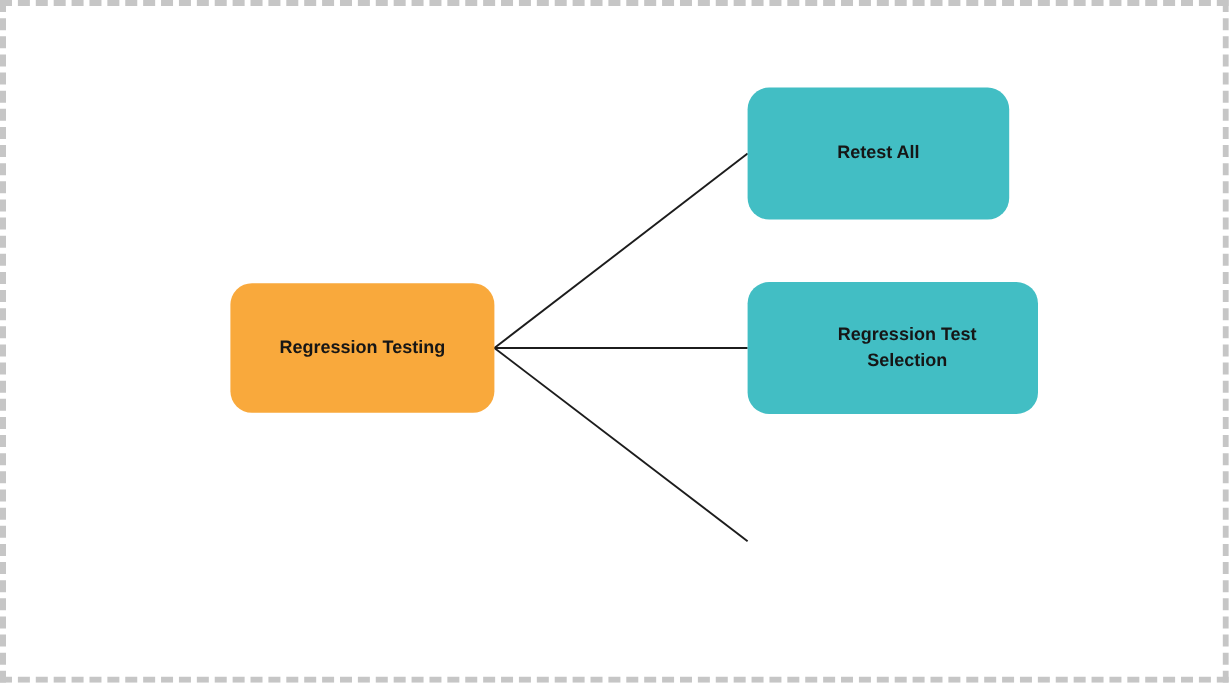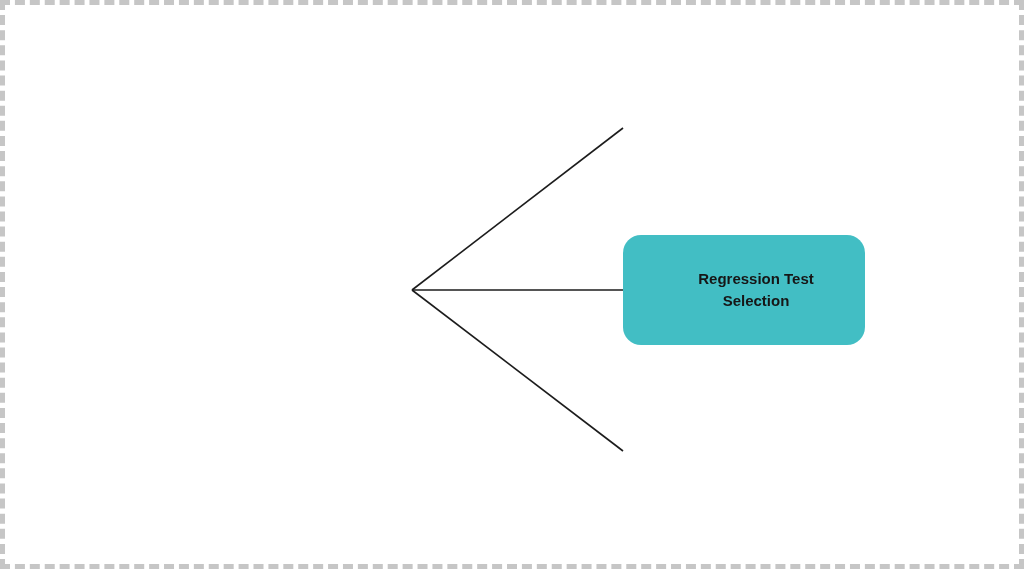--- a/index.html
+++ b/index.html
@@ -66,20 +66,26 @@
 <body>
 
 <div class="canvas">
 
   <svg class="connector-svg" viewBox="0 0 1024 569" xmlns="http://www.w3.org/2000/svg">
     <line class="connector" x1="407" y1="285" x2="618" y2="123"></line>
     <line class="connector" x1="407" y1="285" x2="618" y2="285"></line>
     <line class="connector" x1="407" y1="285" x2="618" y2="446"></line>
   </svg>
 
+  <div class="node node-root">
+    <span class="node-label">Regression Testing</span>
+  </div>
 
+  <div class="node node-child node-child-1">
+    <span class="node-label">Retest All</span>
+  </div>
 
   <div class="node node-child node-child-2">
     <span class="node-label">Regression Test Selection</span>
   </div>
 
 
 </div>
 
 </body></html>

